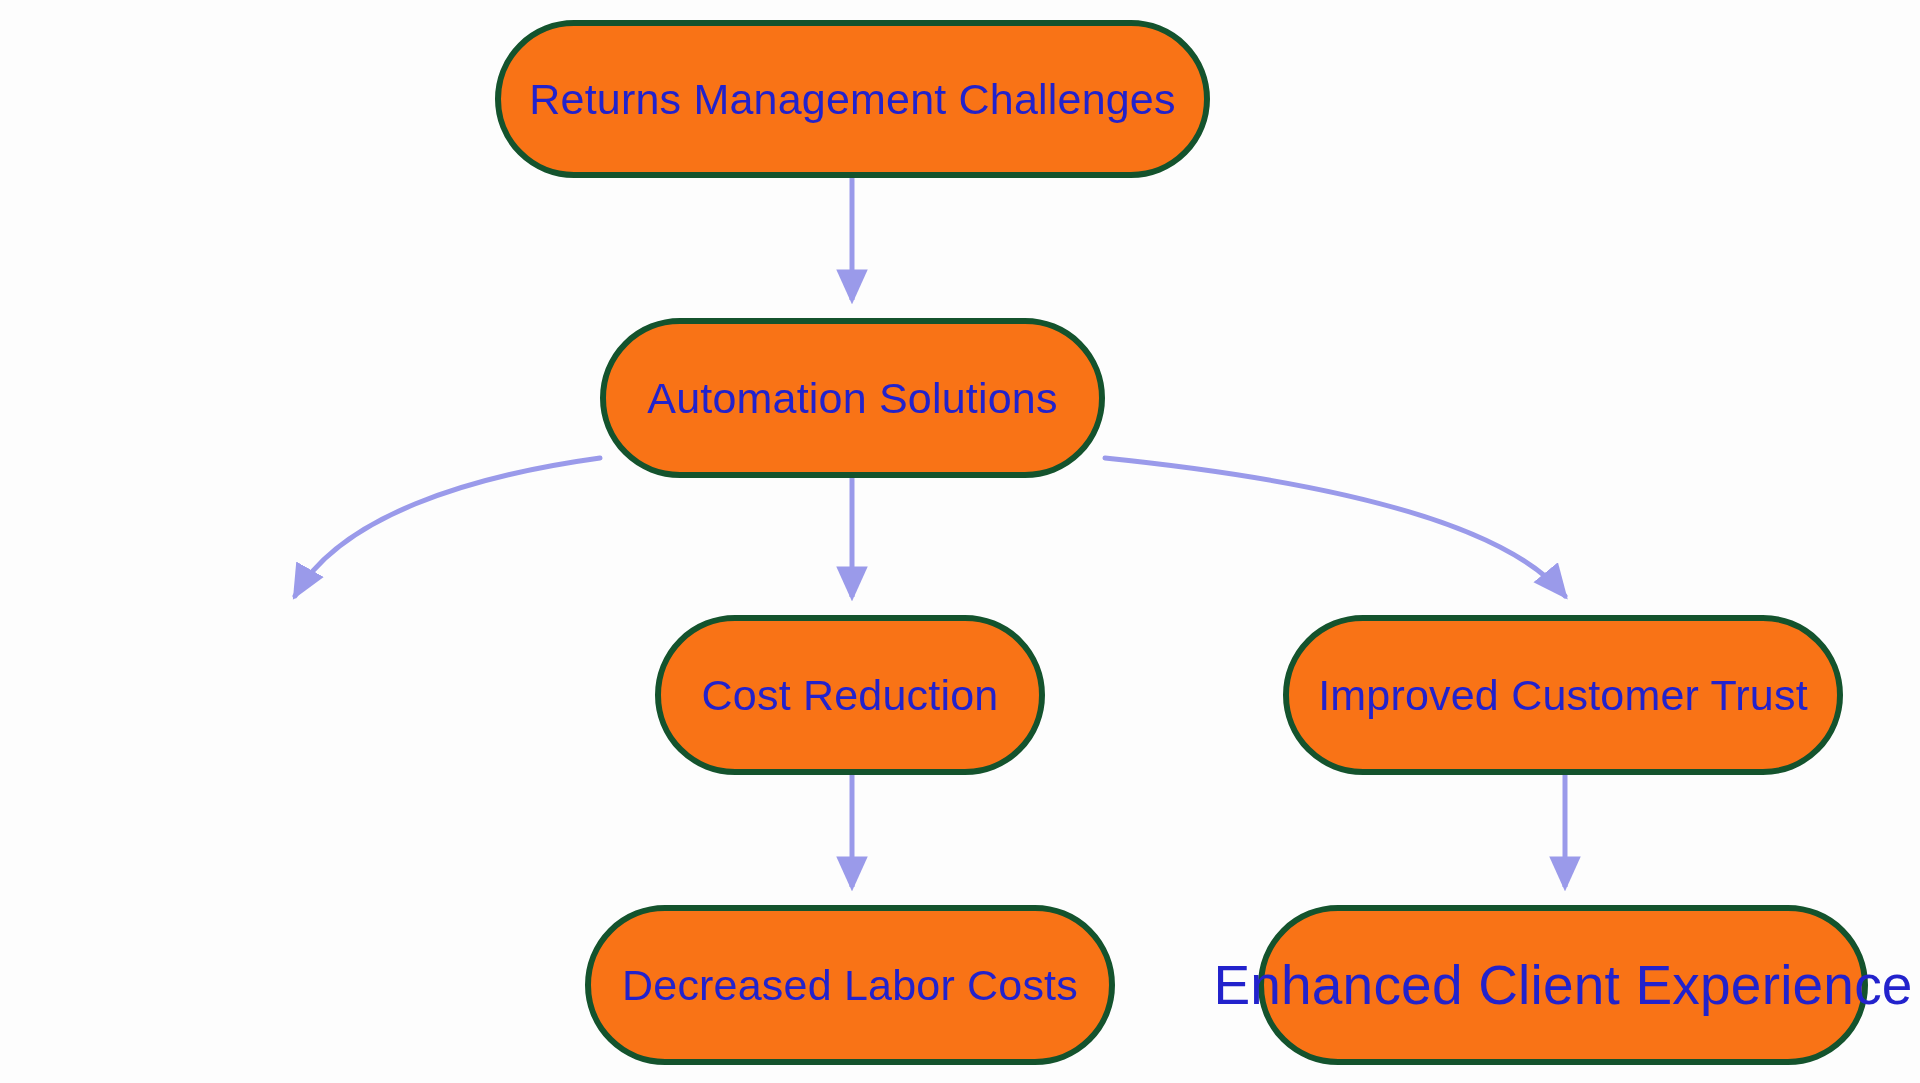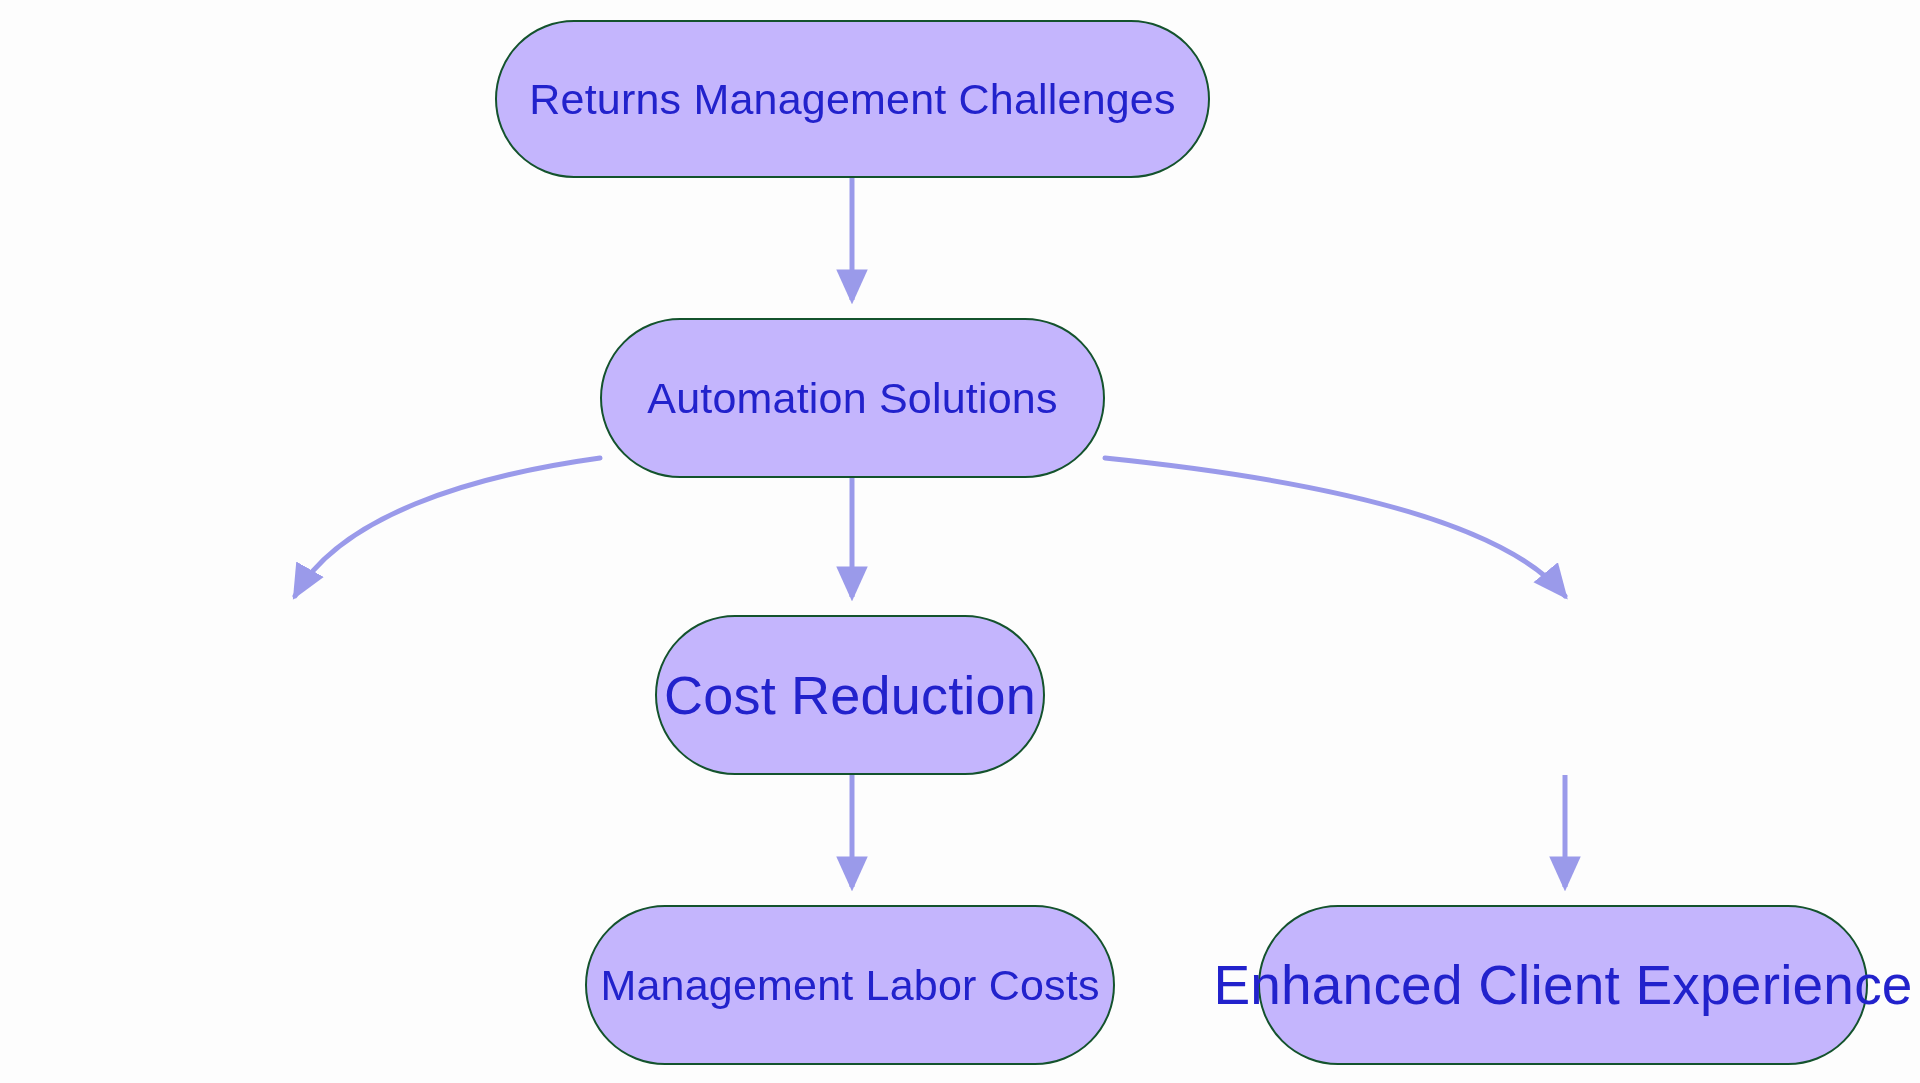--- a/index.html
+++ b/index.html
@@ -22,43 +22,43 @@
     position: absolute;
     left: 0;
     top: 0;
     width: 1920px;
     height: 1083px;
     pointer-events: none;
   }
   .node {
     position: absolute;
     box-sizing: border-box;
-    background: #c4b5fd;
-    border: 2px solid #14532d;
+    background: #f97316;
+    border: 6px solid #14532d;
     border-radius: 90px;
     display: flex;
     align-items: center;
     justify-content: center;
     color: #2222cc;
     font-family: "Liberation Sans", sans-serif;
     font-weight: 400;
     letter-spacing: 0.2px;
     white-space: nowrap;
     z-index: 2;
   }
   .node-label {
     display: block;
     line-height: 1;
   }
 
   
   #node-root        { left: 495px;  top: 20px;  width: 715px; height: 158px; font-size: 43px; }
   #node-automation  { left: 600px;  top: 318px; width: 505px; height: 160px; font-size: 43px; }
   #node-visibility  { left: 75px;   top: 615px; width: 440px; height: 160px; font-size: 43px; }
-  #node-cost        { left: 655px;  top: 615px; width: 390px; height: 160px; font-size: 54px; }
+  #node-cost        { left: 655px;  top: 615px; width: 390px; height: 160px; font-size: 43px; }
   #node-trust       { left: 1283px; top: 615px; width: 560px; height: 160px; font-size: 43px; }
   #node-labor       { left: 585px;  top: 905px; width: 530px; height: 160px; font-size: 43px; }
   #node-experience  { left: 1258px; top: 905px; width: 610px; height: 160px; font-size: 55px; }
 </style>
 </head>
 <body>
 
 <div id="canvas">
 
   <svg id="edge-layer" viewBox="0 0 1920 1083" width="1920" height="1083" xmlns="http://www.w3.org/2000/svg">
@@ -87,22 +87,25 @@
 
   <div class="node" id="node-automation">
     <span class="node-label">Automation Solutions</span>
   </div>
 
 
   <div class="node" id="node-cost">
     <span class="node-label">Cost Reduction</span>
   </div>
 
+  <div class="node" id="node-trust">
+    <span class="node-label">Improved Customer Trust</span>
+  </div>
 
   <div class="node" id="node-labor">
-    <span class="node-label">Management Labor Costs</span>
+    <span class="node-label">Decreased Labor Costs</span>
   </div>
 
   <div class="node" id="node-experience">
     <span class="node-label">Enhanced Client Experience</span>
   </div>
 
 </div>
 
 </body></html>

